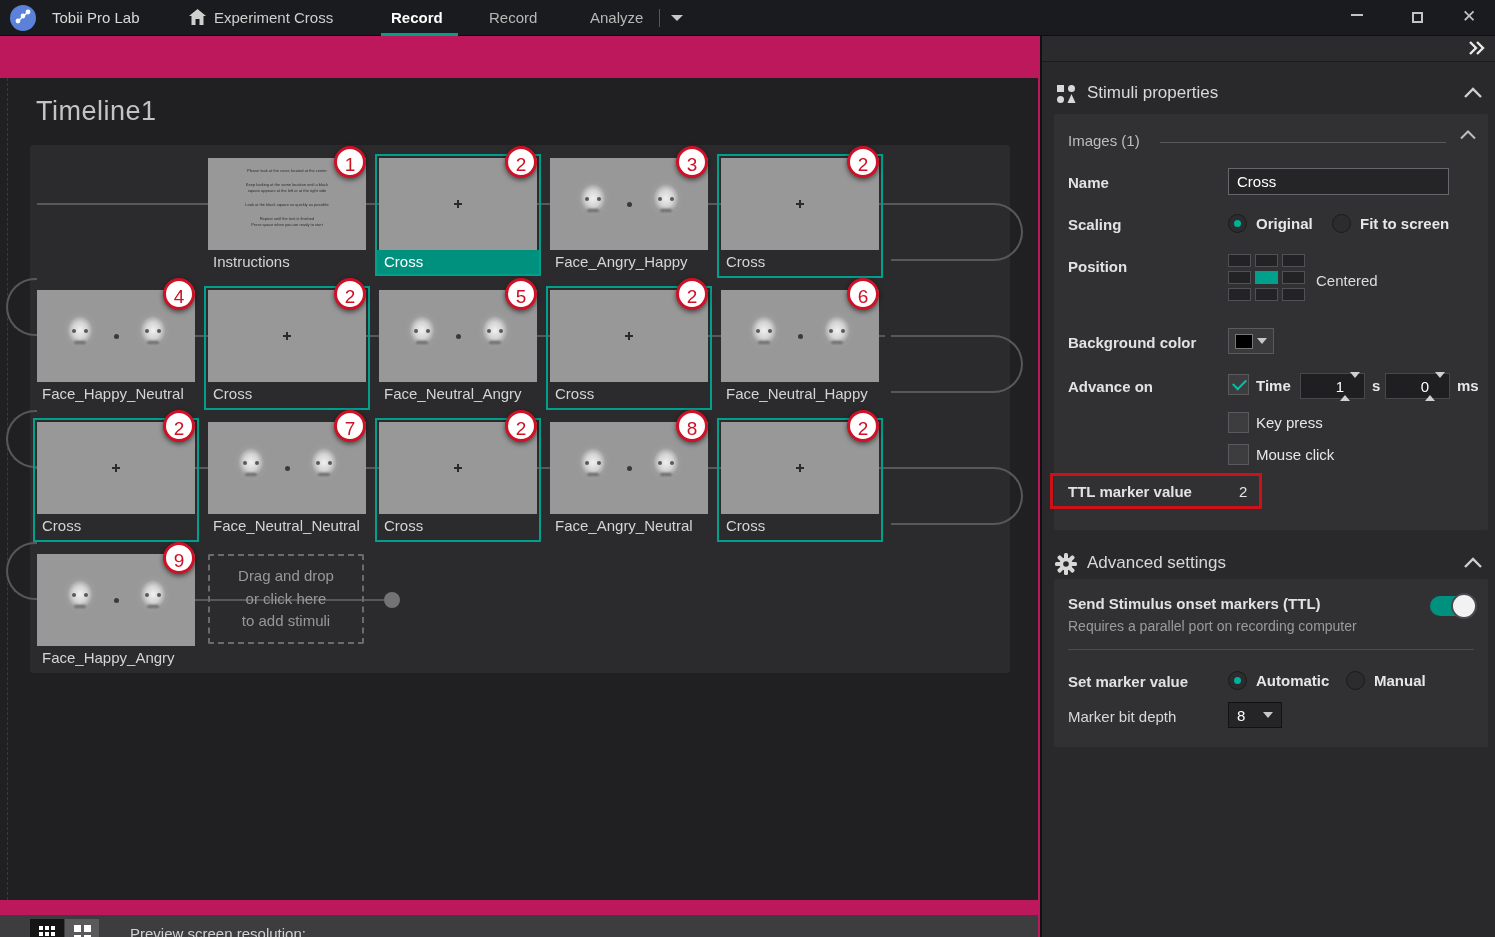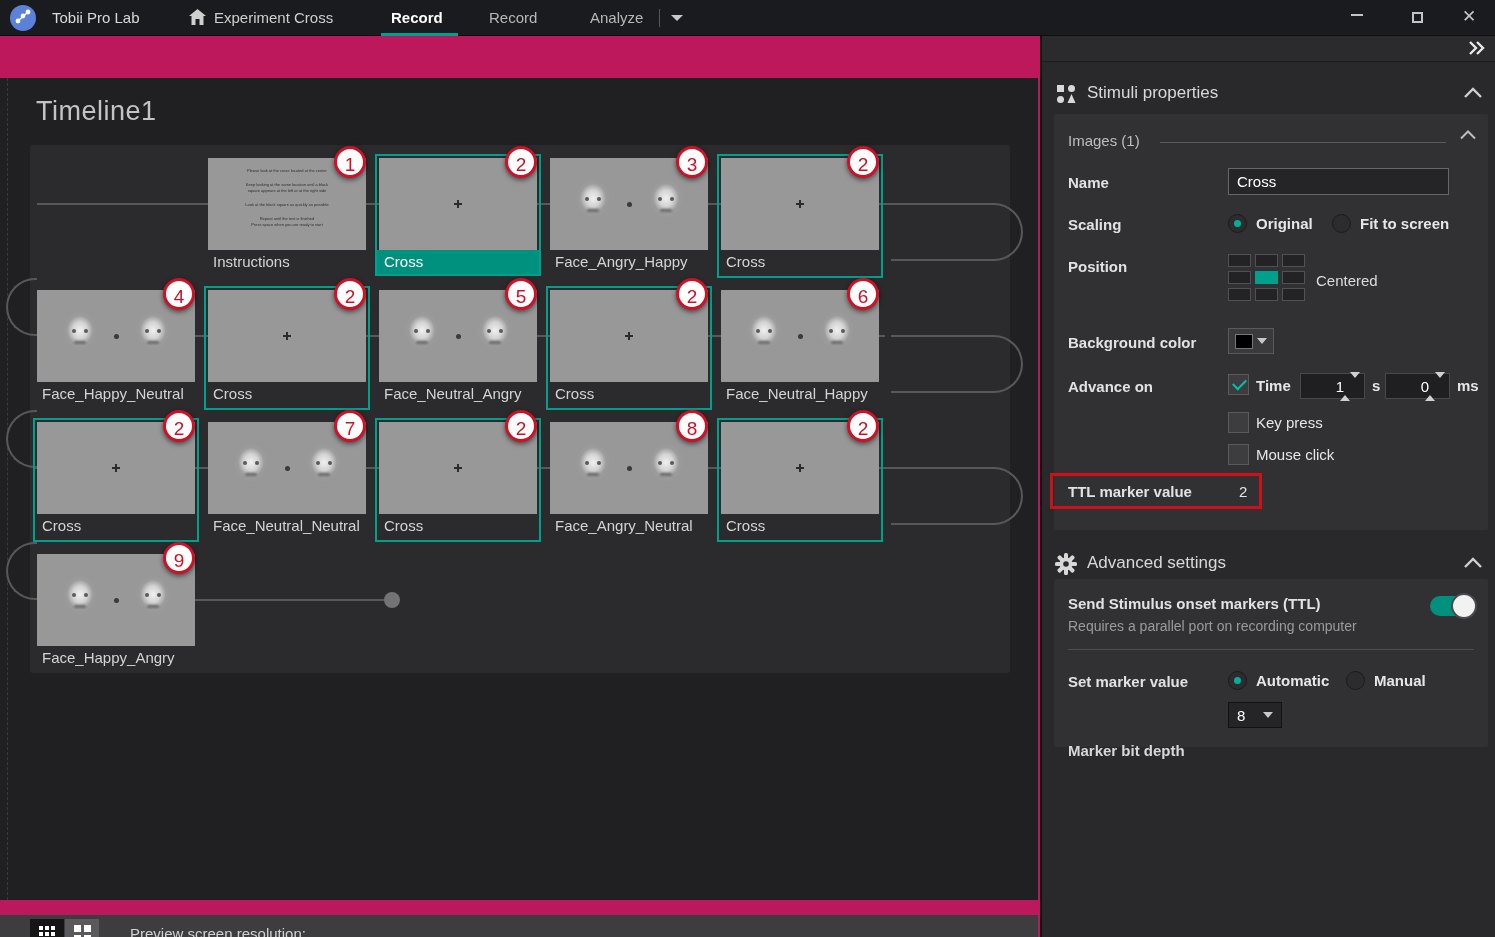--- a/index.html
+++ b/index.html
@@ -69,21 +69,21 @@
 
   
   #rightpanel { position:absolute; left:1040px; top:36px; width:455px; height:901px; background:#29292b; border-left:2px solid #111113; }
   .panel-strip { position:absolute; left:0; top:0; width:455px; height:26px; background:#2b2b2d; border-bottom:1px solid #1c1c1e; }
   .collapse-ic { position:absolute; right:10px; top:5px; }
   .sec-head { position:absolute; left:0; width:455px; height:28px; }
   .sec-title { position:absolute; left:45px; top:3px; font-size:17px; color:#d8d8d8; }
   .sec-chev { position:absolute; right:14px; top:7px; }
   .sec-card { position:absolute; background:#313134; border-radius:2px; }
   .f-label { position:absolute; left:14px; font-size:15px; color:#e2e2e2; font-weight:700; }
-  .f-label.norm { font-weight:700; color:#d8d8d8;margin-top:34px; }
+  .f-label.norm { font-weight:400; color:#d8d8d8; }
   .f-text { font-size:15px; color:#e6e6e6; }
 
   .ip-head { position:absolute; left:14px; top:18px; font-size:15px; color:#bdbdbd; }
   .ip-line { position:absolute; left:106px; top:28px; width:286px; height:1px; background:#5a5a5d; }
 
   .txt-input { position:absolute; width:221px; height:27px; background:#252528; border:1px solid #66666b; color:#fff; font-size:15px; padding:0 8px; font-family:"Liberation Sans", sans-serif; }
   .radio { position:absolute; width:19px; height:19px; border-radius:50%; background:#2c2c2e; border:1px solid #1b1b1d; }
   .radio.sel::after { content:""; position:absolute; left:5px; top:5px; width:7px; height:7px; border-radius:50%; background:#00b09a; }
   .radio-lab { position:absolute; font-size:15px; color:#e6e6e6; font-weight:700; }
   .pos-grid { position:absolute; display:grid; grid-template-columns:repeat(3,23px); grid-auto-rows:13px; gap:4px; }
@@ -304,20 +304,23 @@
       <div class="tile" style="left:7px;top:409px">
         <div class="thumb faces">
             <div class="face"></div>
             <span class="mid-dot"></span>
             <div class="face"></div>
           </div>
         <div class="tile-label">Face_Happy_Angry</div>
         <div class="badge">9</div>
       </div>
 
+      <div class="dropzone" style="left:178px;top:409px">Drag and drop
+or click here
+to add stimuli</div>
     </div>
   </div>
 
   <div id="rightpanel">
     <div class="panel-strip">
       <div class="collapse-ic">
         <svg width="20" height="14" viewBox="0 0 20 14">
             <path d="M3 1 L9 7 L3 13" fill="none" stroke="#e8e8e8" stroke-width="2.4"></path>
             <path d="M10 1 L16 7 L10 13" fill="none" stroke="#e8e8e8" stroke-width="2.4"></path>
           </svg>

